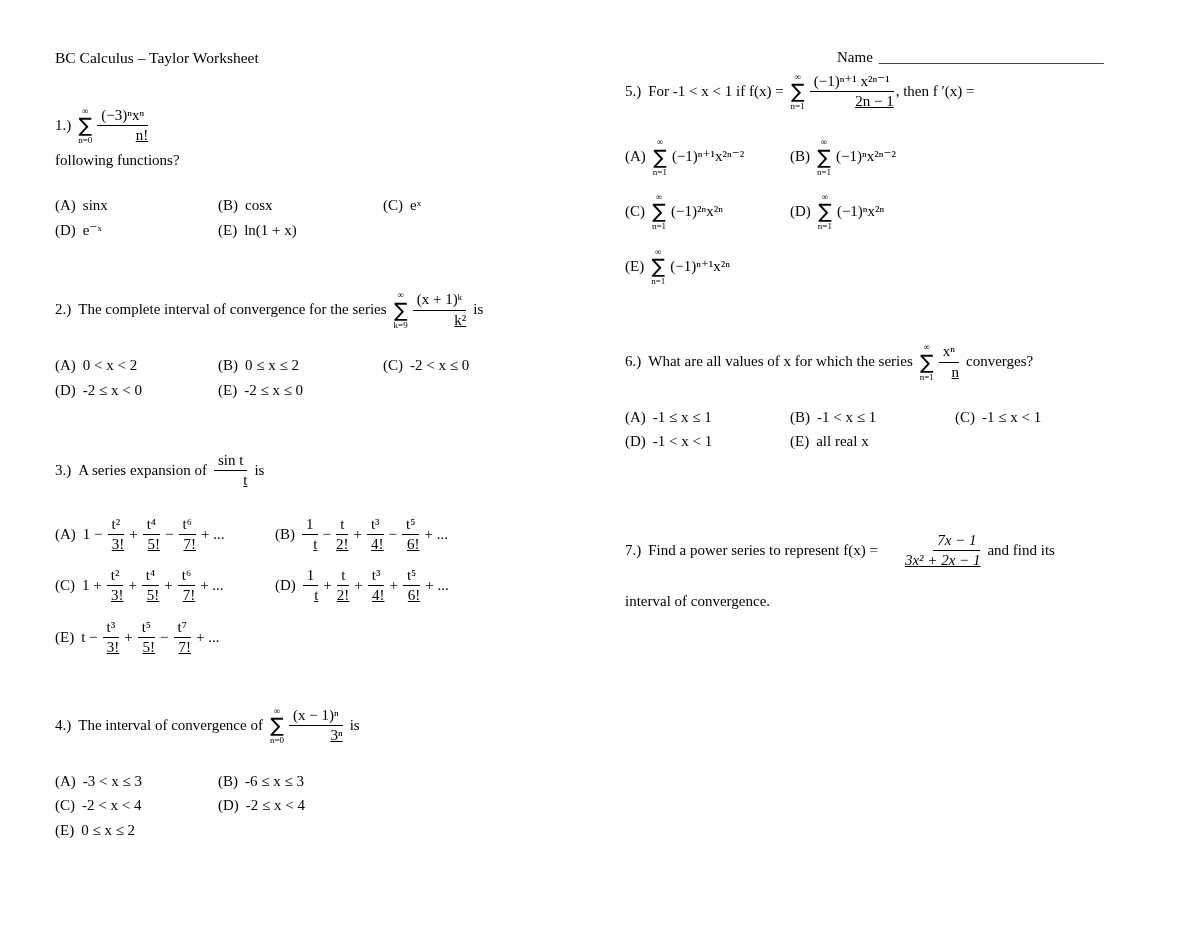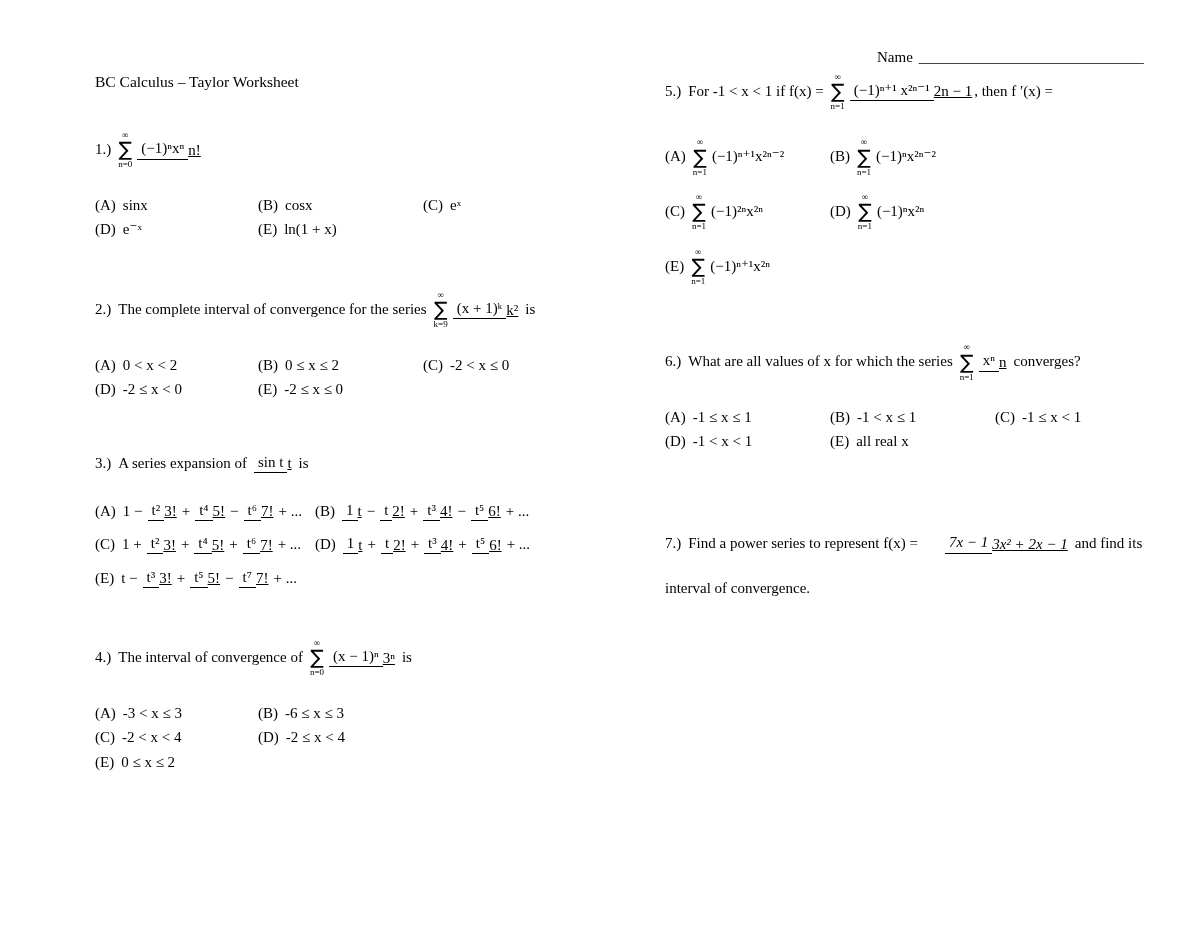--- a/index.html
+++ b/index.html
@@ -4,21 +4,21 @@
 <style>
   * { margin:0; padding:0; box-sizing:border-box; }
   html,body { width:1200px; height:927px; }
   body {
     background:#ffffff; color:#000000;
     font-family:"Liberation Serif","DejaVu Serif","DejaVu Sans",serif;
     font-size:15px; line-height:1.3;
     overflow:hidden;
   }
   .page { display:flex; width:1200px; height:927px; }
-  .col-left  { flex:none; width:575px; padding:72px 0 0 55px;margin-left:40px; }
+  .col-left  { flex:none; width:575px; padding:48px 0 0 55px; }
   .col-right { flex:1; padding:48px 40px 0 50px; }
 
   .title { font-size:15.5px; margin-bottom:38px; }
   .name-row { padding-left:212px; margin-bottom:4px; white-space:nowrap; }
   .name-row .nlabel { margin-right:6px; }
 
   .q { }
   .q2 { margin-top:50px; }
   .q3 { margin-top:52px; }
   .q4 { margin-top:50px; }
@@ -36,21 +36,21 @@
   .g2n { grid-template-columns:163px 1fr; }                
   .g2r { grid-template-columns:165px 1fr; row-gap:15px; }  
   .g3r { grid-template-columns:165px 165px 1fr; }          
   .q5 .opts { margin-top:26px; }
 
   .opt { display:flex; align-items:center; gap:7px; white-space:nowrap; }
   .olabel { flex:none; }
 
   .math { display:inline-flex; align-items:center; gap:5px; }
   .math .mtext { white-space:nowrap; }
-  .frac { display:inline-flex; flex-direction:row; align-items:center; line-height:1.15; text-align:center; }
+  .frac { display:inline-flex; flex-direction:column; align-items:flex-end; line-height:1.15; text-align:center; }
   .fnum { border-bottom:1px solid #000; padding:0 4px 1px; }
   .fden { padding-top:1px;text-decoration:underline; }
   .sum { display:inline-flex; flex-direction:column; align-items:center; line-height:1; }
   .slim { font-size:9px; line-height:1.15; }
   .sigma { font-size:20px; line-height:0.95; font-family:"DejaVu Sans","Liberation Sans",sans-serif; }
   .italic { font-style:italic;margin-left:20px; }
   .tight { margin-left:-5px; }
 </style>
 </head>
 <body>
@@ -64,25 +64,26 @@
     <section class="q q1">
       <div class="stem">
         <span class="qnum">1.)</span>
         <span class="math">
             <span class="sum">
               <span class="slim">∞</span>
               <span class="sigma">∑</span>
               <span class="slim">n=0</span>
             </span>
             <span class="frac">
-              <span class="fnum">(−1)ⁿxⁿ</span>
+              <span class="fnum">(−3)ⁿxⁿ</span>
               <span class="fden">n!</span>
             </span>
           </span>
       </div>
+      <div class="stem2">following functions?</div>
       <div class="opts g3a">
         <div class="opt">
           <span class="olabel">(A)</span>
           <span>sinx</span>
         </div>
         <div class="opt">
           <span class="olabel">(B)</span>
           <span>cosx</span>
         </div>
         <div class="opt">

